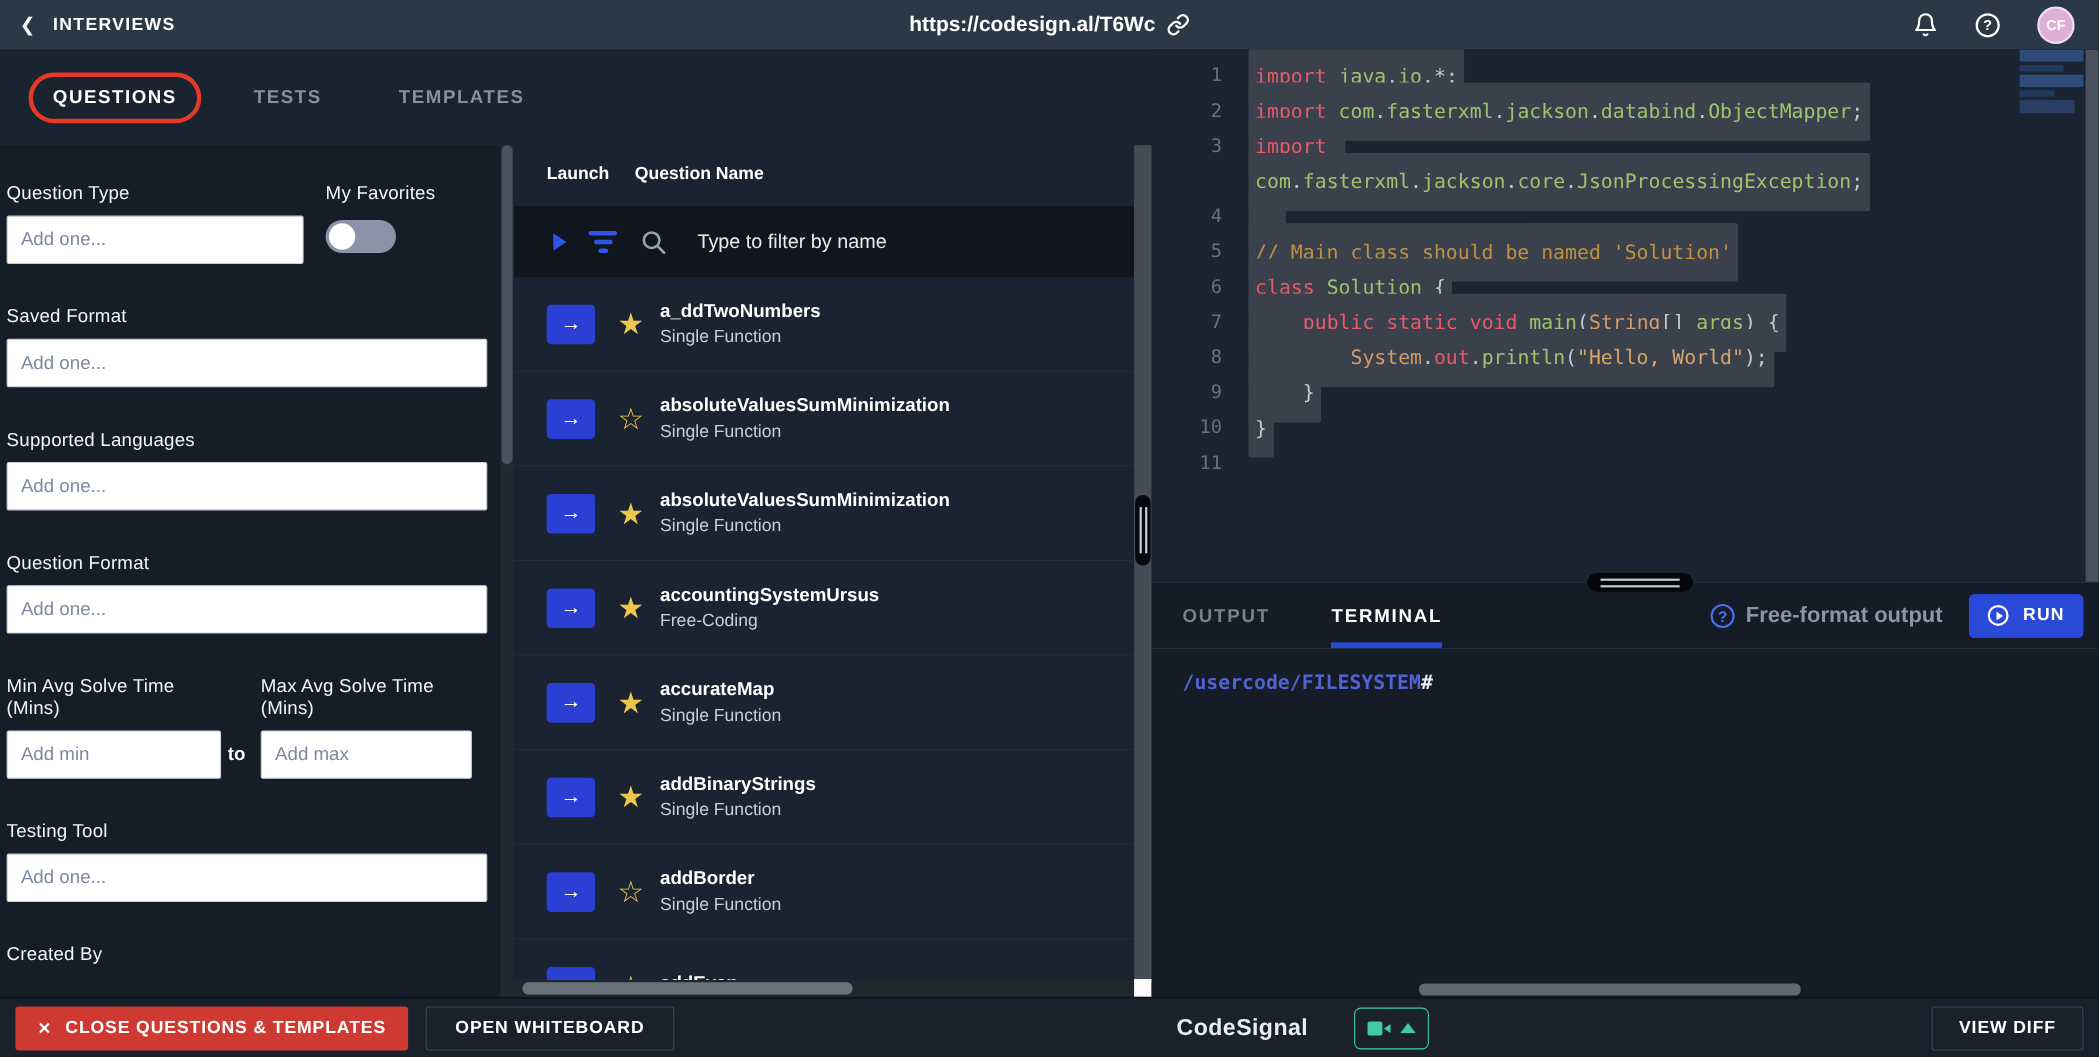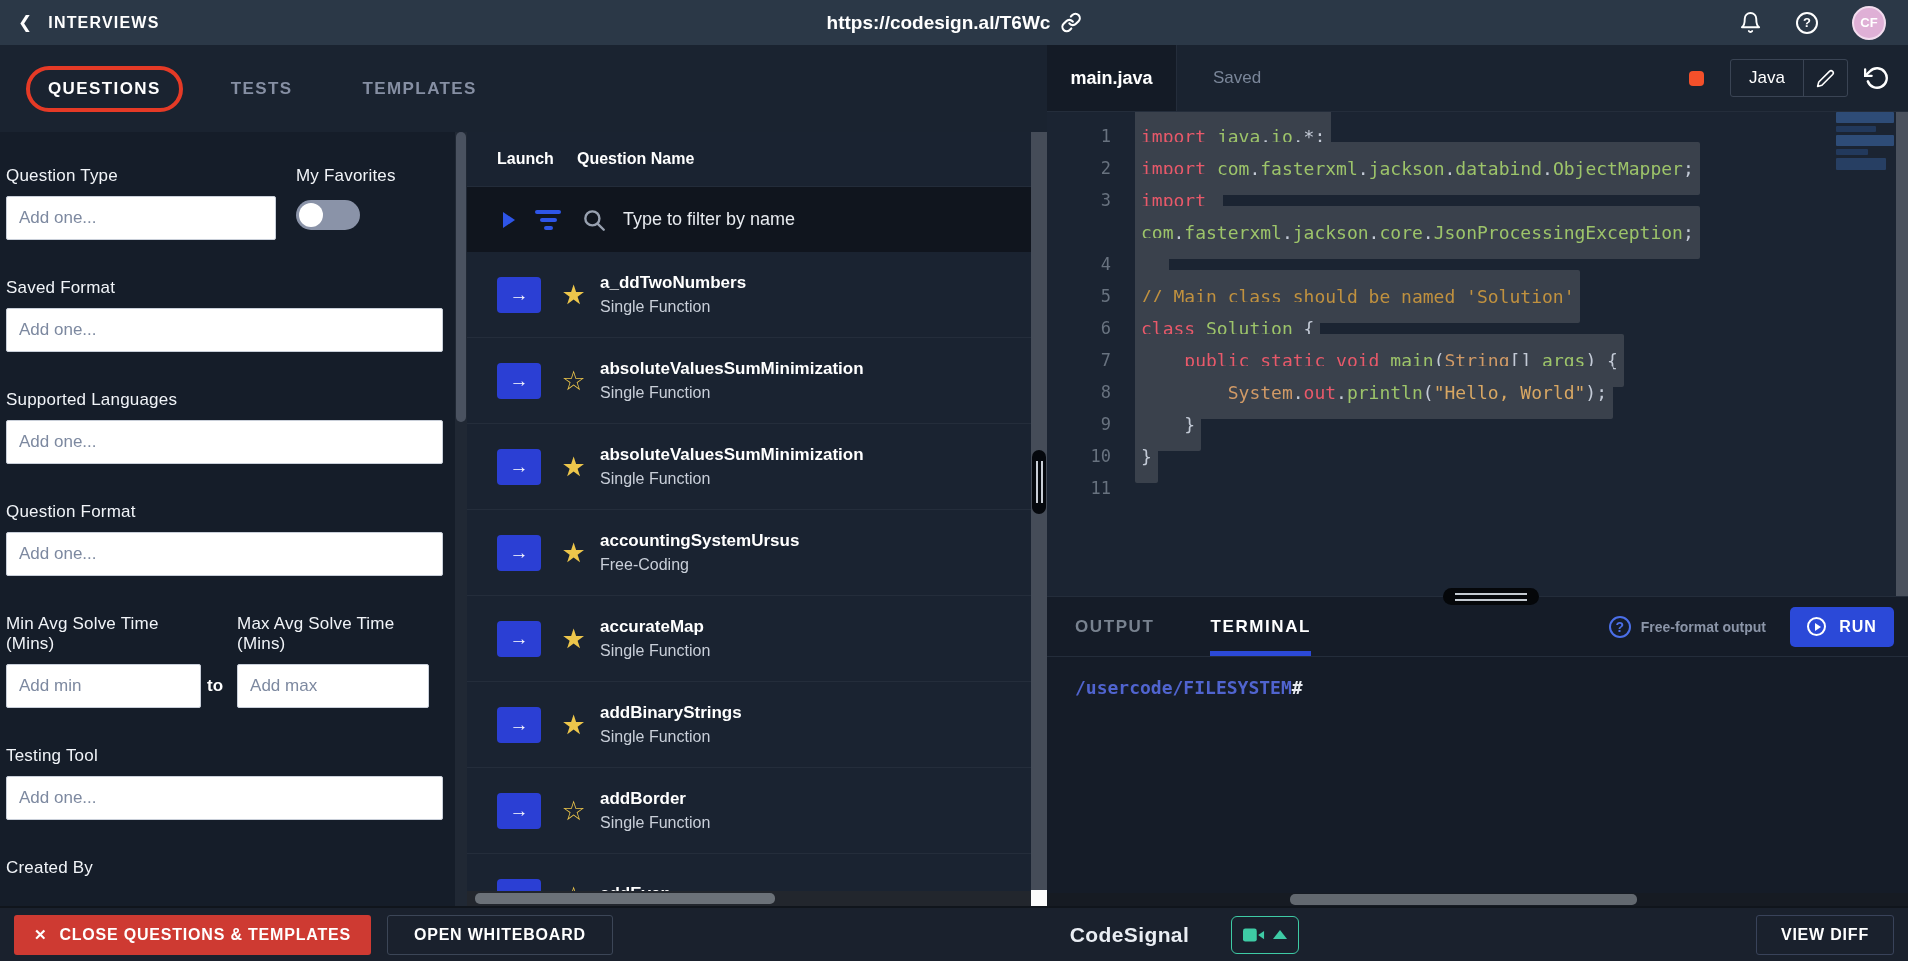--- a/index.html
+++ b/index.html
@@ -67,21 +67,21 @@
   .list-header { height:55px; display:flex; align-items:center; font-size:16px; font-weight:bold;
                  color:#fff; border-bottom:1px solid #232c3a; }
   .list-header .h-launch { padding-left:30px; width:110px; }
   .list-filter-row { height:65px; background:var(--c-listfilter); display:flex; align-items:center;
                      gap:16px; padding-left:36px; }
   .tri-right { width:0; height:0; border-top:8px solid transparent; border-bottom:8px solid transparent;
                border-left:12px solid #2e55e8; cursor:pointer; }
   .funnel { display:flex; flex-direction:column; align-items:center; gap:4px; cursor:pointer; padding:0 4px; }
   .funnel i { display:block; height:4px; background:#2e55e8; border-radius:2px; }
   .funnel i:nth-child(1){ width:26px; } .funnel i:nth-child(2){ width:17px; } .funnel i:nth-child(3){ width:9px; }
-  .list-filter-text { color:#e8ebf0; font-size:18px; margin-left:0; }
+  .list-filter-text { color:#e8ebf0; font-size:18px; margin-left:11px; }
   .list-rows { flex:1; overflow:hidden; }
   .q-row { height:86px; display:flex; align-items:center; border-bottom:1px solid #242d3b; cursor:pointer; }
   .launch-cell { width:80px; padding-left:30px; }
   .launch-btn { width:44px; height:36px; background:#2b3fd4; border:none; border-radius:4px;
                 color:#fff; font-size:19px; cursor:pointer; display:flex; align-items:center;
                 justify-content:center; }
   .star-cell { width:53px; text-align:center; font-size:27px; color:var(--c-star); cursor:pointer; }
   .row-title { color:#fff; font-size:17px; font-weight:bold; margin-bottom:5px; }
   .row-sub { color:#c9cfd9; font-size:16px; }
   .list-hscroll { height:15px; background:#22262d; position:relative; }
@@ -142,21 +142,21 @@
                   border-bottom:1px solid #242d3b; }
   .c-tab { height:100%; display:flex; align-items:center; font-size:17px; font-weight:bold;
            letter-spacing:1.6px; color:#78828f; cursor:pointer; border-bottom:5px solid transparent;
            padding-top:5px; }
   .c-tab + .c-tab { margin-left:56px; }
   .c-tab.active { color:#fff; border-bottom-color:var(--c-accent); }
   .free-format { margin-left:auto; display:flex; align-items:center; gap:10px; margin-right:24px; }
   .q-circle { width:22px; height:22px; border-radius:50%; border:2px solid #4b6fe8; color:#4b6fe8;
               font-size:14px; font-weight:bold; display:flex; align-items:center; justify-content:center;
               cursor:pointer; }
-  .free-format span.txt { color:#8b95a8; font-size:14px; font-weight:bold; }
+  .free-format span.txt { color:#8b95a8; font-size:20px; font-weight:bold; }
   .run-btn { width:104px; height:40px; background:var(--c-accent); border:none; border-radius:5px;
              color:#fff; font-size:16px; font-weight:bold; letter-spacing:1px; display:flex;
              align-items:center; justify-content:center; gap:13px; cursor:pointer; }
   .play-circle { width:19px; height:19px; border:2px solid #fff; border-radius:50%; display:flex;
                  align-items:center; justify-content:center; }
   .play-circle i { width:0; height:0; border-top:4px solid transparent; border-bottom:4px solid transparent;
                    border-left:6px solid #fff; margin-left:2px; }
   .terminal { flex:1; padding:20px 0 0 28px; font-family:"DejaVu Sans Mono", monospace;
               font-size:18px; font-weight:bold; }
   .prompt-path { color:#5064cf; }
@@ -397,40 +397,20 @@
         <div class="pill">
             <i></i>
             <i></i>
           </div>
         <div class="corner"></div>
       </div>
     </div>
   </div>
 
   <div class="editor-region">
-    <div class="editor-header">
-      <div class="file-tab">main.java</div>
-      <span class="saved">Saved</span>
-      <span class="rec-dot"></span>
-      <div class="lang-btn">
-        <span class="lang-label">Java</span>
-        <span class="vdiv"></span>
-        <span class="pencil">
-          <svg width="19" height="19" viewBox="0 0 24 24" fill="none" stroke="#fff" stroke-width="2" stroke-linecap="round" stroke-linejoin="round">
-            <path d="M17 3a2.83 2.83 0 0 1 4 4L7.5 20.5 2 22l1.5-5.5z"></path>
-          </svg>
-        </span>
-      </div>
-      <span class="reset-btn">
-        <svg width="26" height="26" viewBox="0 0 24 24" fill="none" stroke="#fff" stroke-width="2.2" stroke-linecap="round" stroke-linejoin="round">
-          <polyline points="1 4 1 10 7 10"></polyline>
-          <path d="M3.51 15a9 9 0 1 0 2.13-9.36L1 10"></path>
-        </svg>
-      </span>
-    </div>
 
     <div class="code-area">
       <div id="code-lines">
           <div class="code-line">
             <span class="gutter">1</span>
             <span class="hl"><span class="tok-kw">import</span><span class="tok-pu"> </span><span class="tok-id">java</span><span class="tok-pu">.</span><span class="tok-id">io</span><span class="tok-pu">.*;</span></span>
           </div>
           <div class="code-line">
             <span class="gutter">2</span>
             <span class="hl"><span class="tok-kw">import</span><span class="tok-pu"> </span><span class="tok-id">com</span><span class="tok-pu">.</span><span class="tok-id">fasterxml</span><span class="tok-pu">.</span><span class="tok-id">jackson</span><span class="tok-pu">.</span><span class="tok-id">databind</span><span class="tok-pu">.</span><span class="tok-id">ObjectMapper</span><span class="tok-pu">;</span></span>

